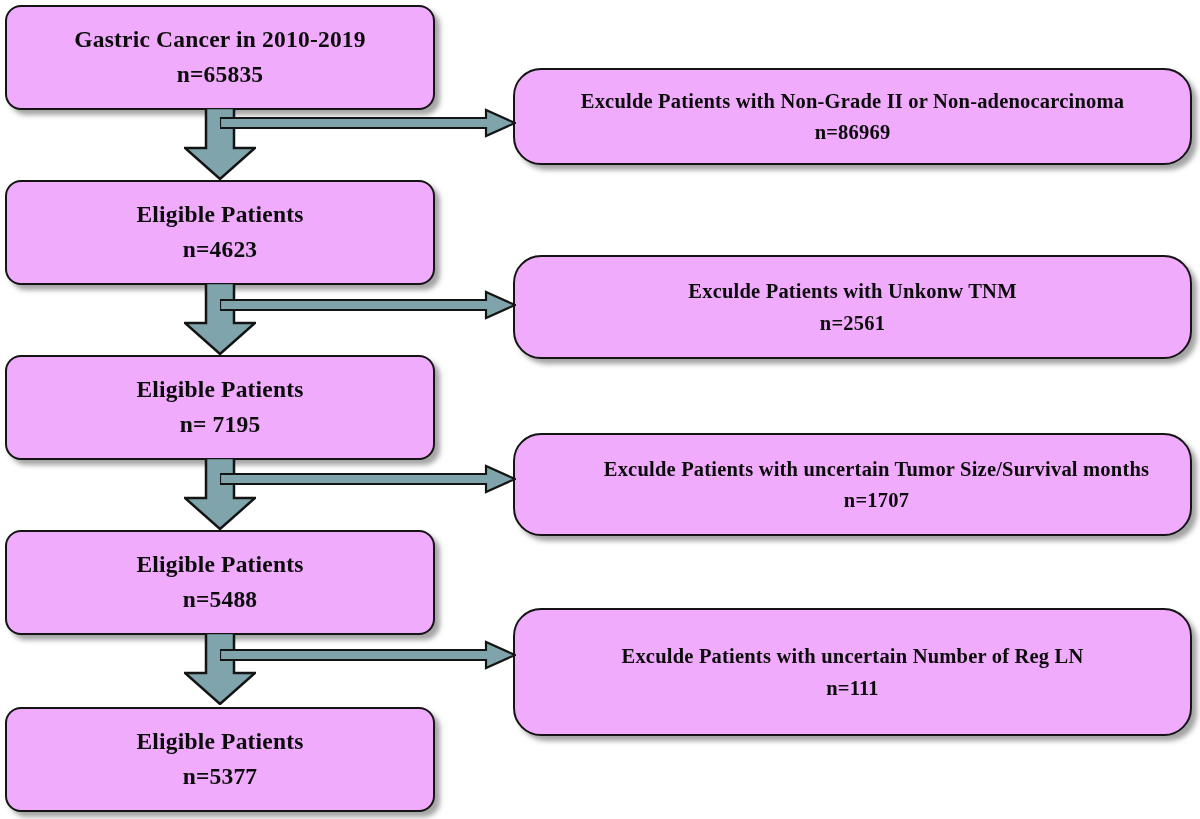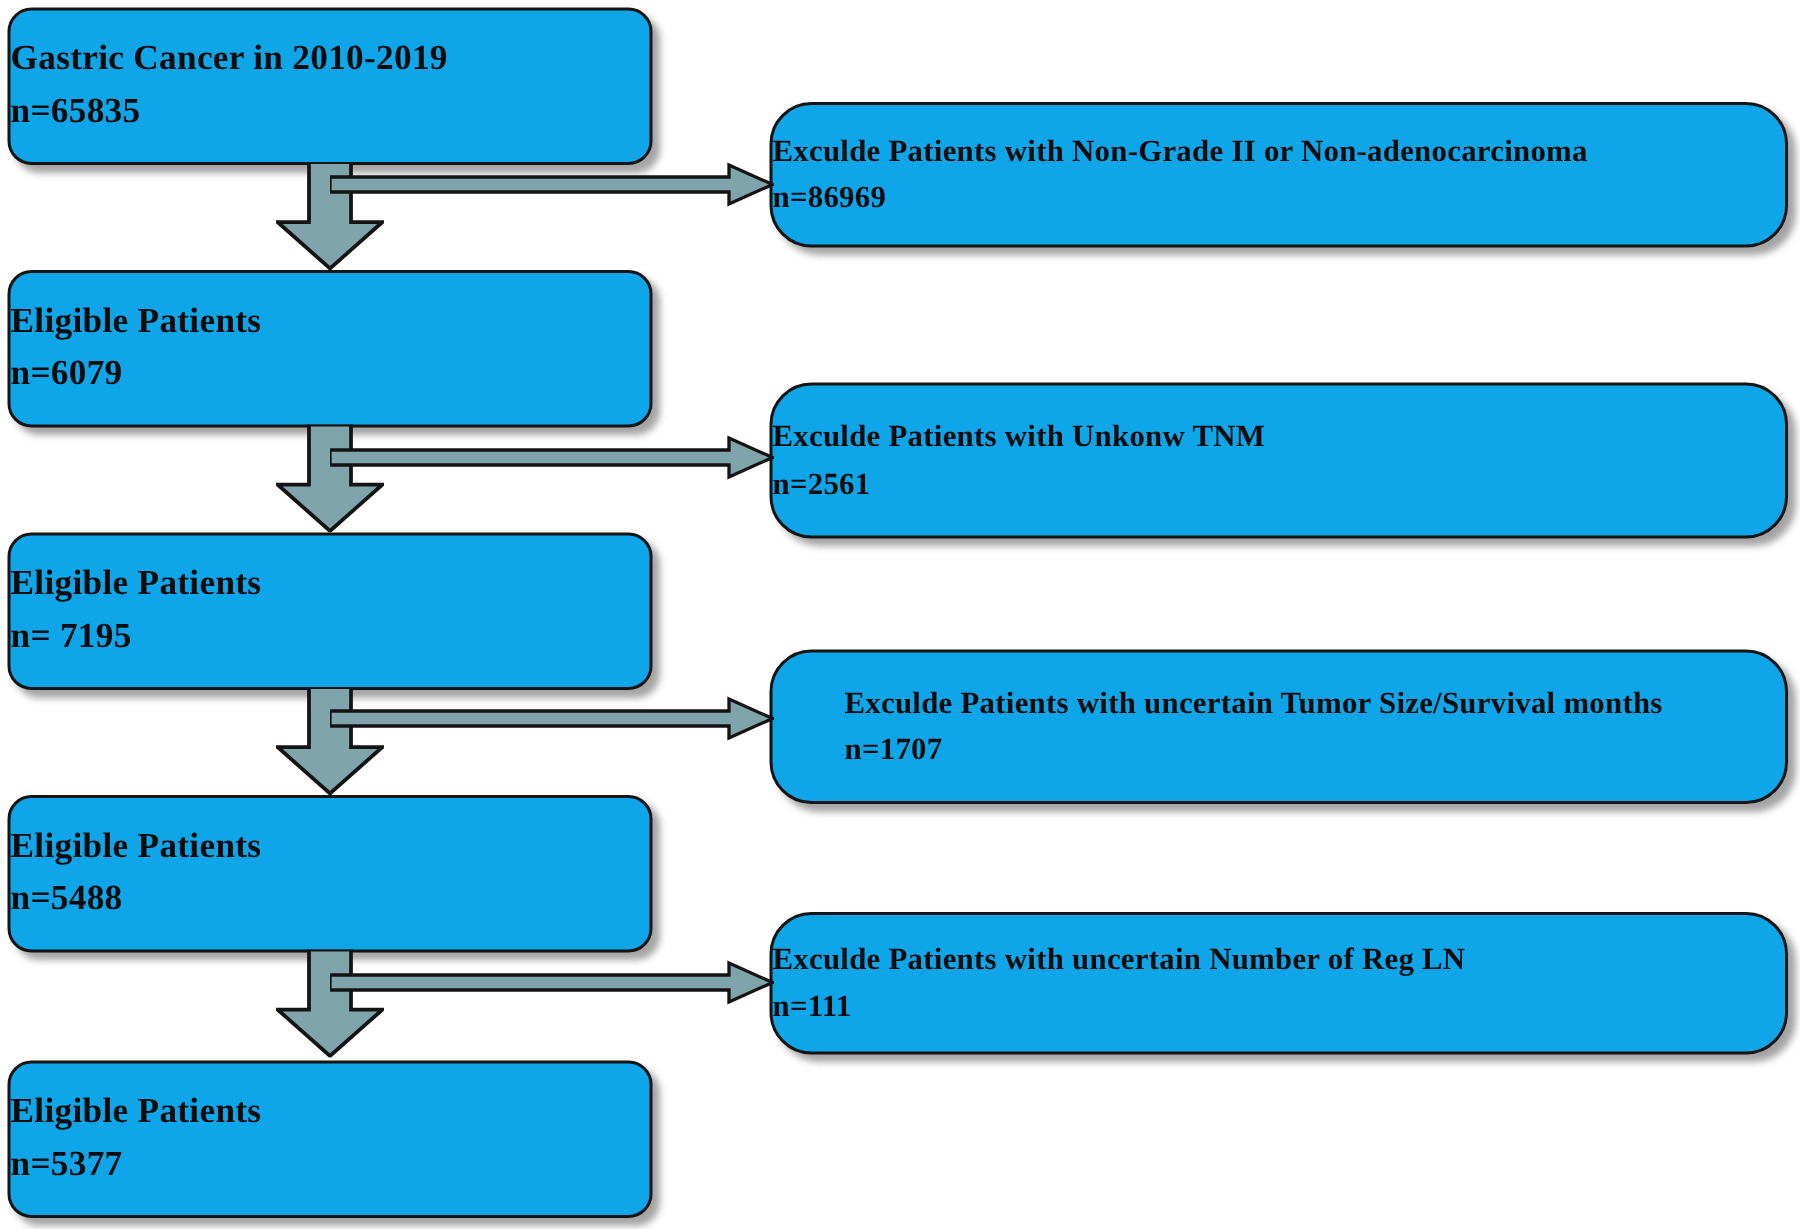--- a/index.html
+++ b/index.html
@@ -8,27 +8,27 @@
     background:#ffffff;
     font-family:"Liberation Serif","DejaVu Serif",serif;
     overflow:hidden;
   }
   #canvas{position:relative;width:1200px;height:819px;}
 
   
   .node{
     position:absolute;
     box-sizing:border-box;
-    background:#0ea5e9;
+    background:#f0abfc;
     border:2.5px solid #141414;
     border-radius:16px;
     box-shadow:5px 5px 5px rgba(90,90,90,0.55);
     display:flex;
     flex-direction:column;
-    align-items:flex-start;
+    align-items:center;
     justify-content:center;
     text-align:center;
     color:#0c0c0c;
     font-weight:bold;
     letter-spacing:0.2px;
   }
   .node .l1{font-size:22.5px;line-height:1.18;white-space:nowrap;}
   .node .l2{font-size:22.5px;line-height:1.18;margin-top:7px;white-space:nowrap;}
 
   .node.primary{left:5px;width:430px;}
@@ -69,21 +69,21 @@
   </div>
 
   <div class="harrow" style="left:220px;top:108px;width:296px;">
     <svg viewBox="0 0 296 30" preserveAspectRatio="none">
       <polygon points="0,10 266,10 266,2 295,15 266,28 266,20 0,20" fill="#7FA4AC" stroke="#141414" stroke-width="2.2" stroke-linejoin="miter"></polygon>
     </svg>
   </div>
 
   <div class="node primary" style="top:180px;height:105px;">
     <div class="l1">Eligible Patients</div>
-    <div class="l2">n=6079</div>
+    <div class="l2">n=4623</div>
   </div>
 
   <div class="node exclude" style="top:255px;height:104px;">
     <div class="l1">Exculde Patients with Unkonw TNM</div>
     <div class="l2">n=2561</div>
   </div>
 
   <div class="varrow" style="top:283px;height:72px;">
     <svg viewBox="0 0 72 72" preserveAspectRatio="none">
       <polygon points="22,0 50,0 50,40 71,40 36,71 1,40 22,40" fill="#7FA4AC" stroke="#141414" stroke-width="2.5" stroke-linejoin="miter"></polygon>
@@ -116,21 +116,21 @@
     <svg viewBox="0 0 296 30" preserveAspectRatio="none">
       <polygon points="0,10 266,10 266,2 295,15 266,28 266,20 0,20" fill="#7FA4AC" stroke="#141414" stroke-width="2.2" stroke-linejoin="miter"></polygon>
     </svg>
   </div>
 
   <div class="node primary" style="top:530px;height:105px;">
     <div class="l1">Eligible Patients</div>
     <div class="l2">n=5488</div>
   </div>
 
-  <div class="node exclude" style="top:608px;height:95px;">
+  <div class="node exclude" style="top:608px;height:128px;">
     <div class="l1">Exculde Patients with uncertain Number of Reg LN</div>
     <div class="l2">n=111</div>
   </div>
 
   <div class="varrow" style="top:633px;height:72px;">
     <svg viewBox="0 0 72 72" preserveAspectRatio="none">
       <polygon points="22,0 50,0 50,40 71,40 36,71 1,40 22,40" fill="#7FA4AC" stroke="#141414" stroke-width="2.5" stroke-linejoin="miter"></polygon>
     </svg>
   </div>
 

